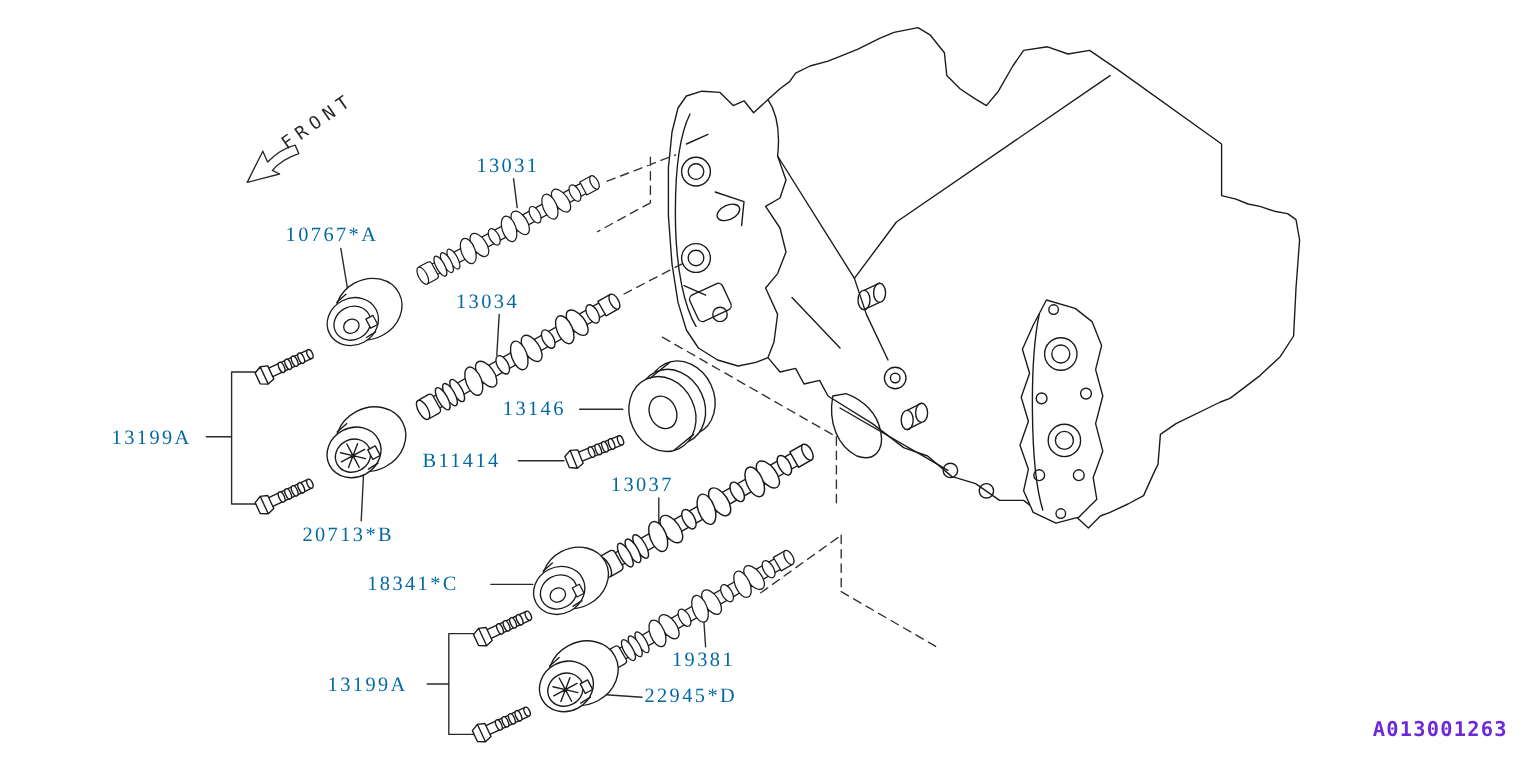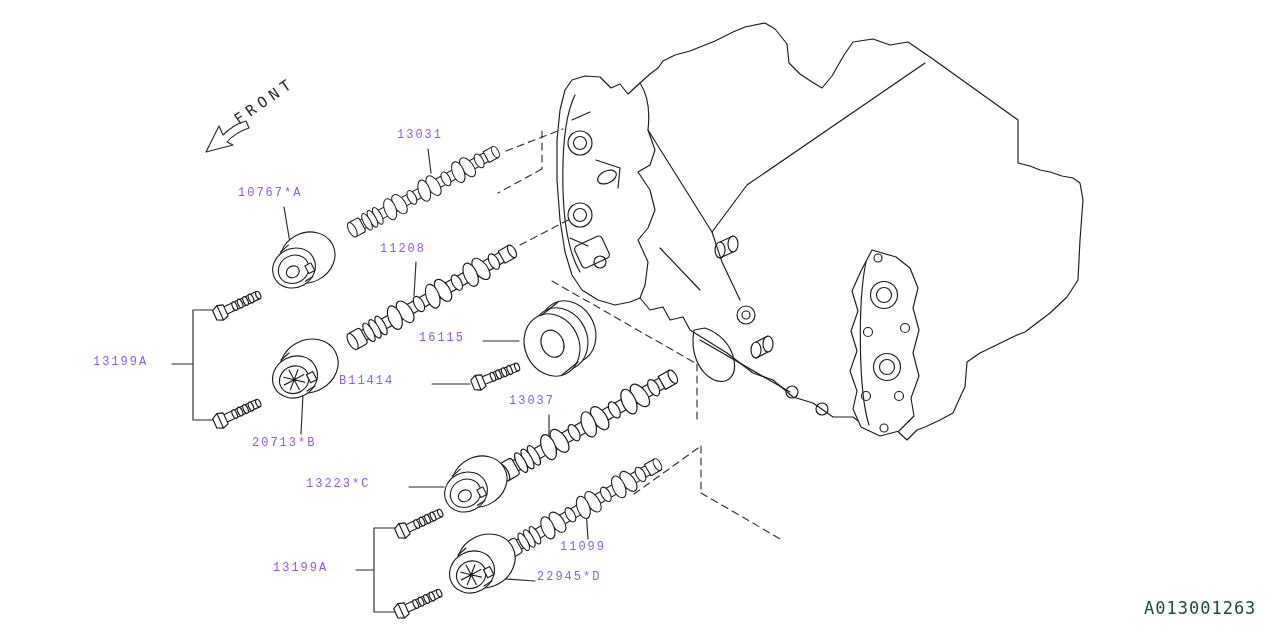--- a/index.html
+++ b/index.html
@@ -1,24 +1,24 @@
 <!DOCTYPE html>
 <html><head>
 <meta charset="utf-8">
 <style>
   html,body{margin:0;padding:0;}
   body{width:1280px;height:640px;background:#ffffff;overflow:hidden;position:relative;
        font-family:"DejaVu Sans Mono","Liberation Mono",monospace;}
   .stage{position:absolute;left:0;top:0;width:1280px;height:640px;}
   svg{position:absolute;left:0;top:0;}
-  .plabel{position:absolute;font-size:12px;letter-spacing:2px;color:#8b5cf6;white-space:nowrap;
-          font-family:Liberation Mono, monospace;}
+  .plabel{position:absolute;font-size:17px;letter-spacing:2px;color:#0369a1;white-space:nowrap;
+          font-family:Liberation Serif, serif;}
   .front{position:absolute;left:236px;top:112px;font-size:15px;letter-spacing:5px;color:#2a2a2a;
          transform:rotate(-35deg);transform-origin:0 50%;}
-  .code{position:absolute;left:1144px;top:598px;font-size:17px;letter-spacing:1px;color:#14532d;}
+  .code{position:absolute;left:1144px;top:598px;font-size:17px;letter-spacing:1px;color:#6d28d9;font-weight:bold;}
 </style>
 </head>
 <body>
 
 <div class="stage">
 
 <svg width="1280" height="640" viewBox="0 0 1280 640">
   <g stroke="#1b1b1b" stroke-width="1.15" fill="none" stroke-linejoin="round" stroke-linecap="round">
 
     <g>
@@ -179,25 +179,25 @@
 
     <g stroke="#2a2a2a">
       <path d="M206,152 L219,126 L223,135 C230,128 238,123 246,121 L249,128 C240,131 232,136 227,142 L233,145 Z"></path>
     </g>
   </g>
 </svg>
 
 <div class="front">FRONT</div>
 <div class="plabel" style="left:397px;top:128px">13031</div>
 <div class="plabel" style="left:238px;top:186px">10767*A</div>
-<div class="plabel" style="left:380px;top:242px">11208</div>
-<div class="plabel" style="left:419px;top:331px">16115</div>
-<div class="plabel" style="left:339px;top:374px">B11414</div>
+<div class="plabel" style="left:380px;top:242px">13034</div>
+<div class="plabel" style="left:419px;top:331px">13146</div>
+<div class="plabel" style="left:352px;top:374px">B11414</div>
 <div class="plabel" style="left:509px;top:394px">13037</div>
 <div class="plabel" style="left:93px;top:355px">13199A</div>
 <div class="plabel" style="left:252px;top:436px">20713*B</div>
-<div class="plabel" style="left:306px;top:477px">13223*C</div>
+<div class="plabel" style="left:306px;top:477px">18341*C</div>
 <div class="plabel" style="left:273px;top:561px">13199A</div>
-<div class="plabel" style="left:560px;top:540px">11099</div>
+<div class="plabel" style="left:560px;top:540px">19381</div>
 <div class="plabel" style="left:537px;top:570px">22945*D</div>
 <div class="code">A013001263</div>
 
 </div>
 
 </body></html>

